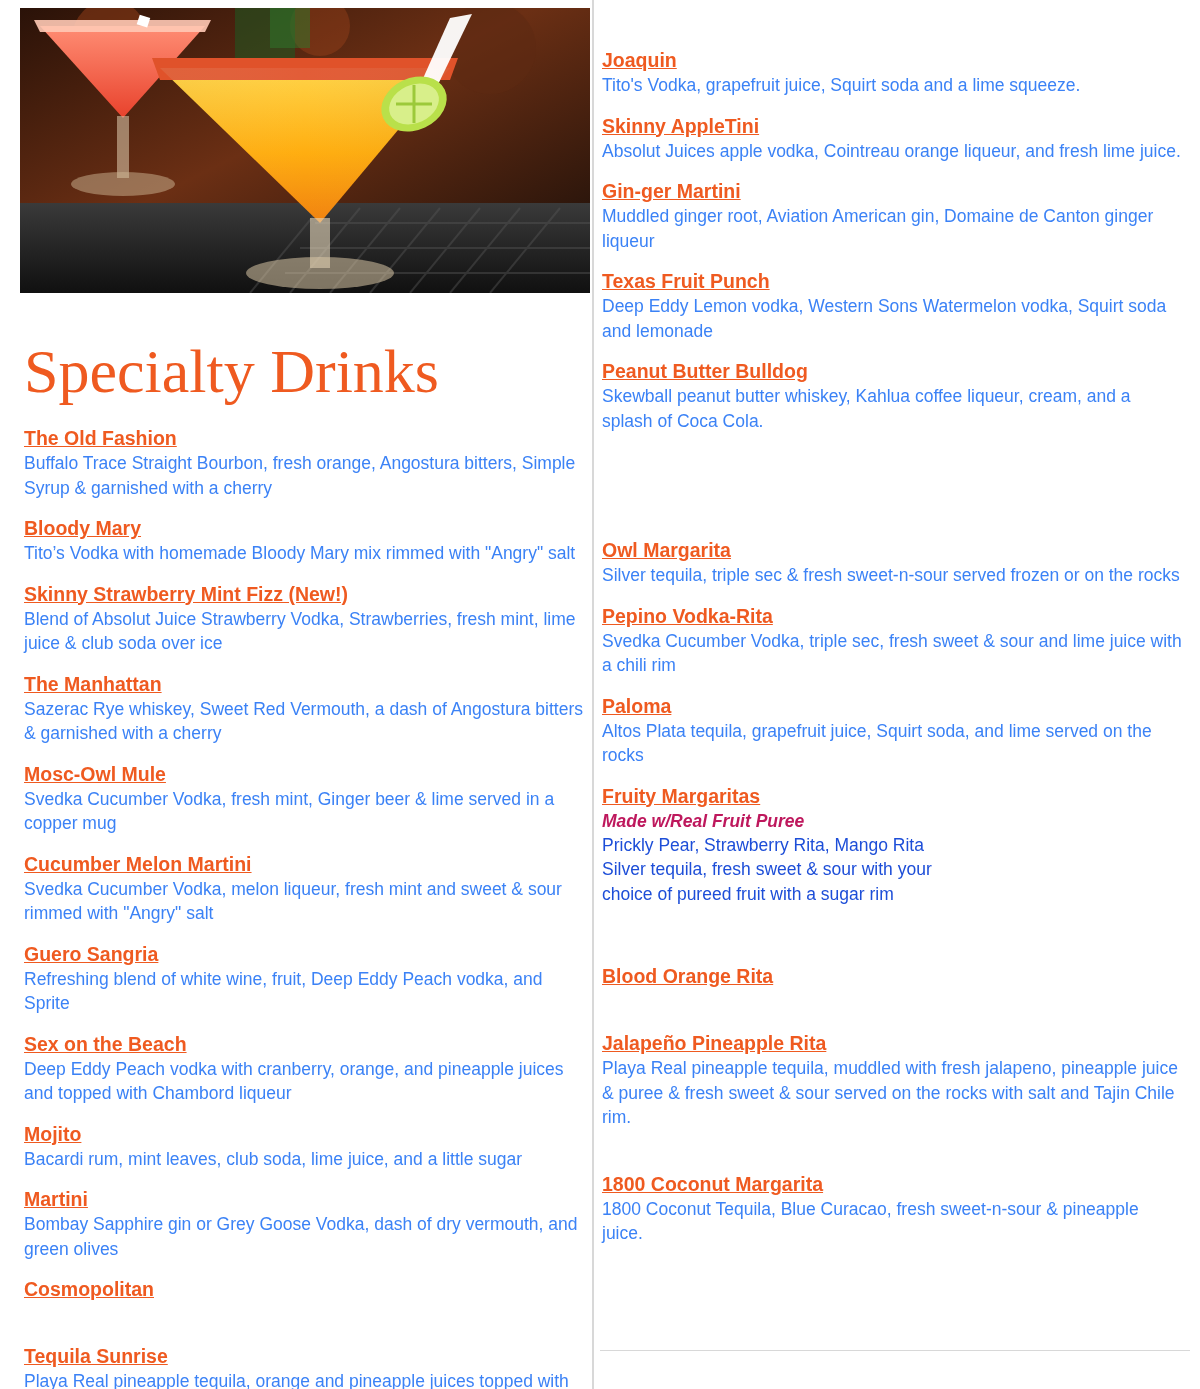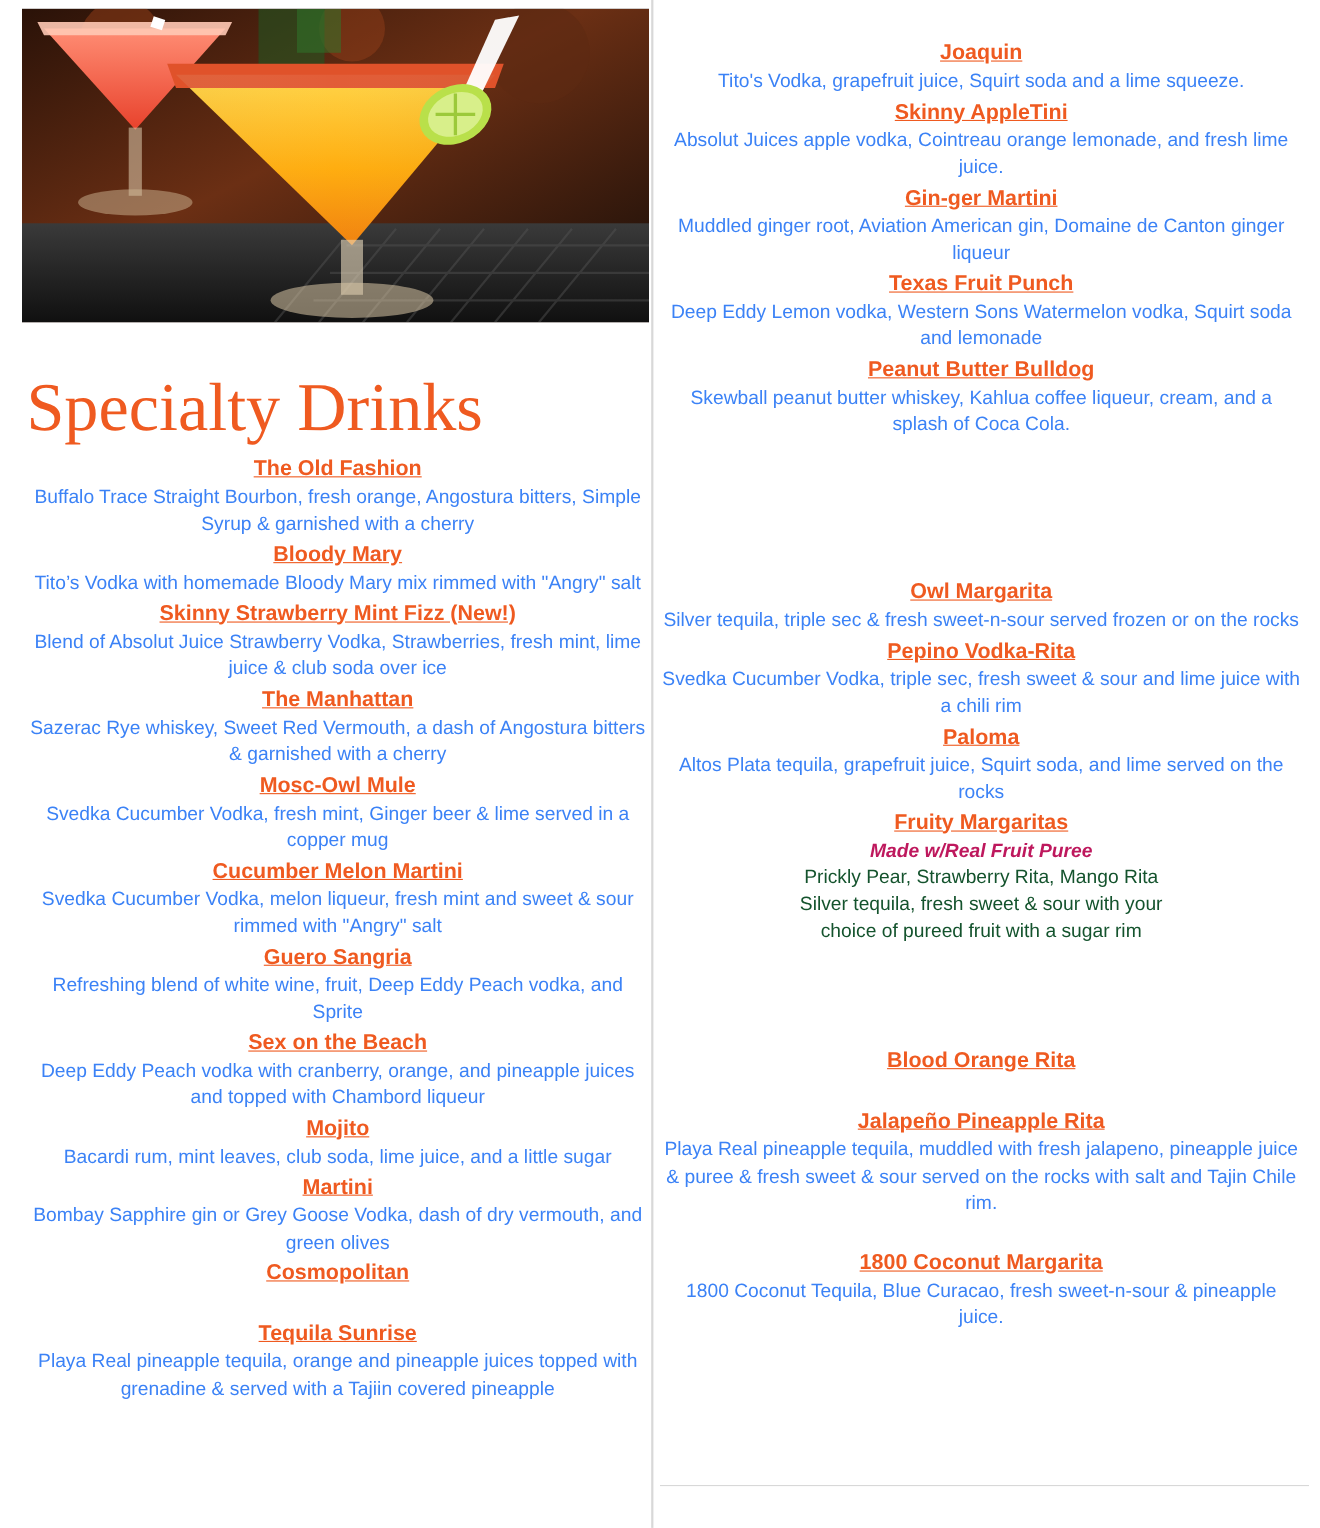--- a/index.html
+++ b/index.html
@@ -62,21 +62,21 @@
     top: 338px;
   }
 
   .items {
     position: absolute;
     left: 24px;
     width: 566px;
   }
   .items-left { top: 410px; }
 
-  .item { margin: 4px 0 0 0; text-align: center; }
+  .item { margin: 16px 0 0 0; }
   .item-name {
     font-size: 19.5px;
     line-height: 25px;
     font-weight: bold;
     text-decoration: underline;
     color: #ef5a20;
     white-space: nowrap;
   }
   .item-desc {
     font-size: 17.5px;
@@ -87,21 +87,21 @@
   .item-sub {
     font-size: 17.5px;
     line-height: 24px;
     font-style: italic;
     font-weight: bold;
     color: #be185d;
   }
   .item-plain {
     font-size: 17.5px;
     line-height: 24.5px;
-    color: #14532d;
+    color: #1d4ed8;
   }
   .spacer-md { height: 26px; }
 
   .right-list-top {
     position: absolute;
     left: 8px;
     top: 32px;
     width: 580px;
   }
   .right-list-margs {
@@ -259,21 +259,21 @@
 
   <div class="col-right">
 
     <div class="right-list-top">
       <div class="item">
         <div class="item-name">Joaquin</div>
         <div class="item-desc">Tito's Vodka, grapefruit juice, Squirt soda and a lime squeeze.</div>
       </div>
       <div class="item">
         <div class="item-name">Skinny AppleTini</div>
-        <div class="item-desc">Absolut Juices apple vodka, Cointreau orange lemonade, and fresh lime juice.</div>
+        <div class="item-desc">Absolut Juices apple vodka, Cointreau orange liqueur, and fresh lime juice.</div>
       </div>
       <div class="item">
         <div class="item-name">Gin-ger Martini</div>
         <div class="item-desc">Muddled ginger root, Aviation American gin, Domaine de Canton ginger liqueur</div>
       </div>
       <div class="item">
         <div class="item-name">Texas Fruit Punch</div>
         <div class="item-desc">Deep Eddy Lemon vodka, Western Sons Watermelon vodka, Squirt soda and lemonade</div>
       </div>
       <div class="item">

